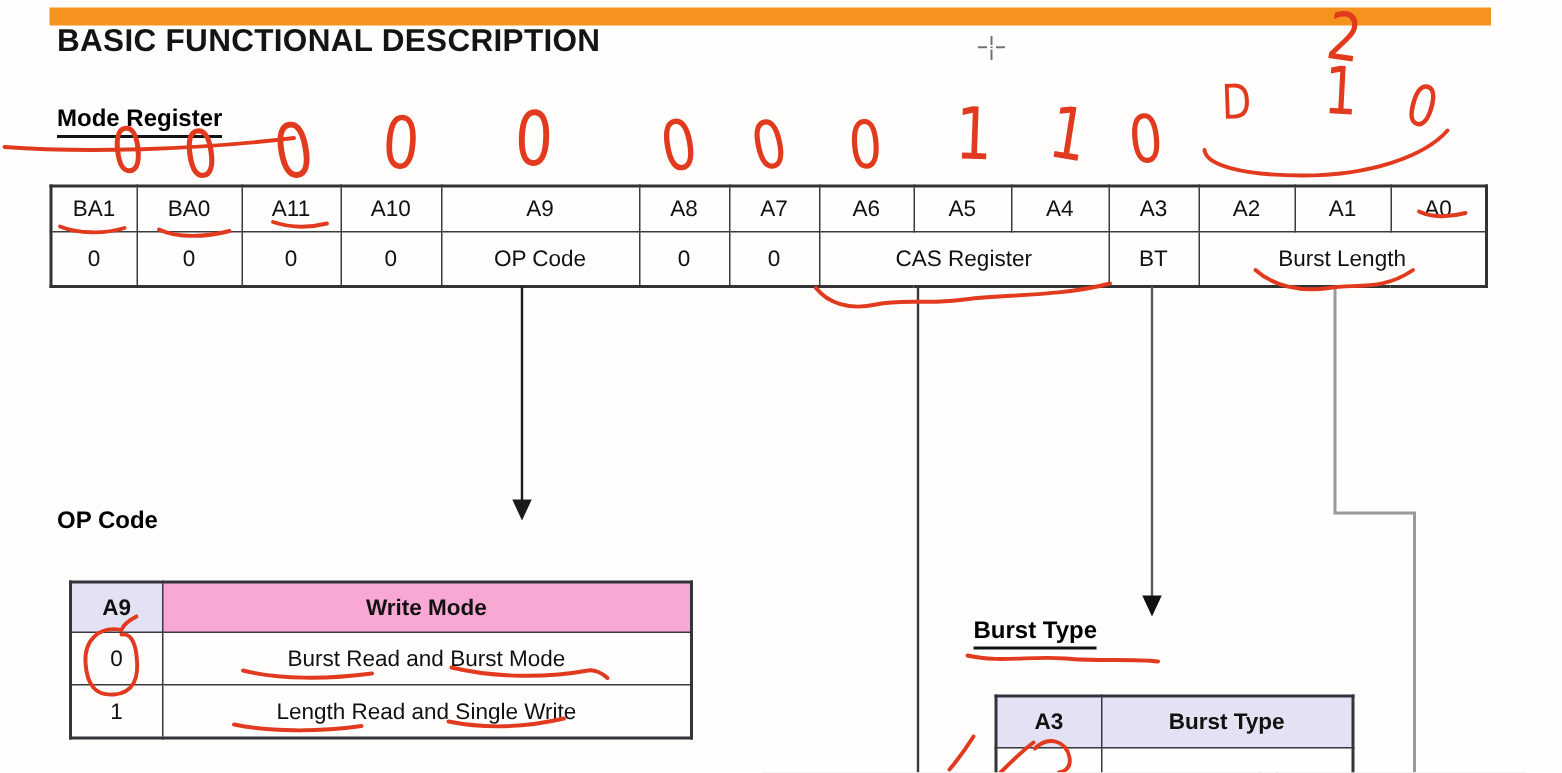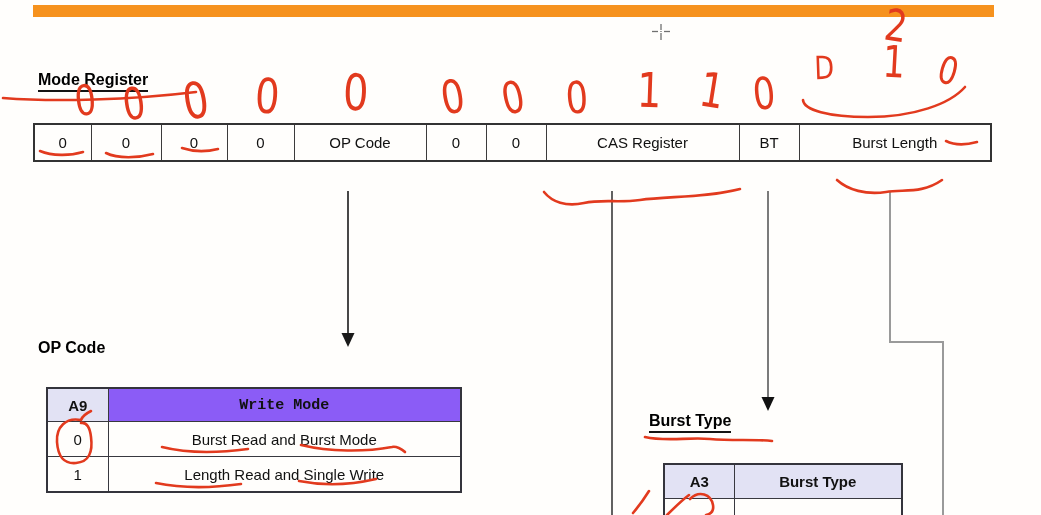--- a/index.html
+++ b/index.html
@@ -36,20 +36,21 @@
   .hw{position:absolute;line-height:1;font-family:"DejaVu Sans",sans-serif;font-weight:400;
       transform-origin:center;}
 </style>
 </head>
 <body>
 
 <div class="canvas">
 
   <div class="abs accent-bar" style="background: rgb(246, 146, 30);"></div>
 
+  <div class="abs page-title">BASIC FUNCTIONAL DESCRIPTION</div>
 
   <div class="abs h2 underlined mode-heading">Mode Register</div>
 
   <table class="modetable">
     <colgroup>
       <col style="width:57px">
         <col style="width:70px">
         <col style="width:66px">
         <col style="width:67px">
       <col style="width:132px">
@@ -57,20 +58,36 @@
         <col style="width:60px">
         <col style="width:63px">
       <col style="width:65px">
         <col style="width:65px">
         <col style="width:60px">
         <col style="width:64px">
       <col style="width:64px">
         <col style="width:64px">
     </colgroup>
     <tbody>
+        <tr class="hdr">
+      <td>BA1</td>
+      <td>BA0</td>
+      <td>A11</td>
+      <td>A10</td>
+      <td>A9</td>
+      <td>A8</td>
+      <td>A7</td>
+      <td>A6</td>
+      <td>A5</td>
+      <td>A4</td>
+      <td>A3</td>
+      <td>A2</td>
+      <td>A1</td>
+      <td>A0</td>
+    </tr>
     <tr class="val">
       <td>0</td>
       <td>0</td>
       <td>0</td>
       <td>0</td>
       <td>OP Code</td>
       <td>0</td>
       <td>0</td>
       <td colspan="3">CAS Register</td>
       <td>BT</td>
@@ -82,21 +99,21 @@
   <div class="abs h2 op-heading">OP Code</div>
 
   <table class="subtable optable">
     <colgroup>
         <col style="width:61px">
         <col style="width:353px">
       </colgroup>
     <tbody>
         <tr class="hdr">
       <td class="hdr-bg" style="background: rgb(226, 226, 244);">A9</td>
-      <td class="hdr-bg" style="background: #8b5cf6; font-family: Liberation Mono, monospace;">Write Mode</td>
+      <td class="hdr-bg" style="background: #f9a8d4;">Write Mode</td>
     </tr>
     <tr class="r">
       <td>0</td>
       <td>Burst Read and Burst Mode</td>
     </tr>
     <tr class="r">
       <td>1</td>
       <td>Length Read and Single Write</td>
     </tr>
   </tbody>

